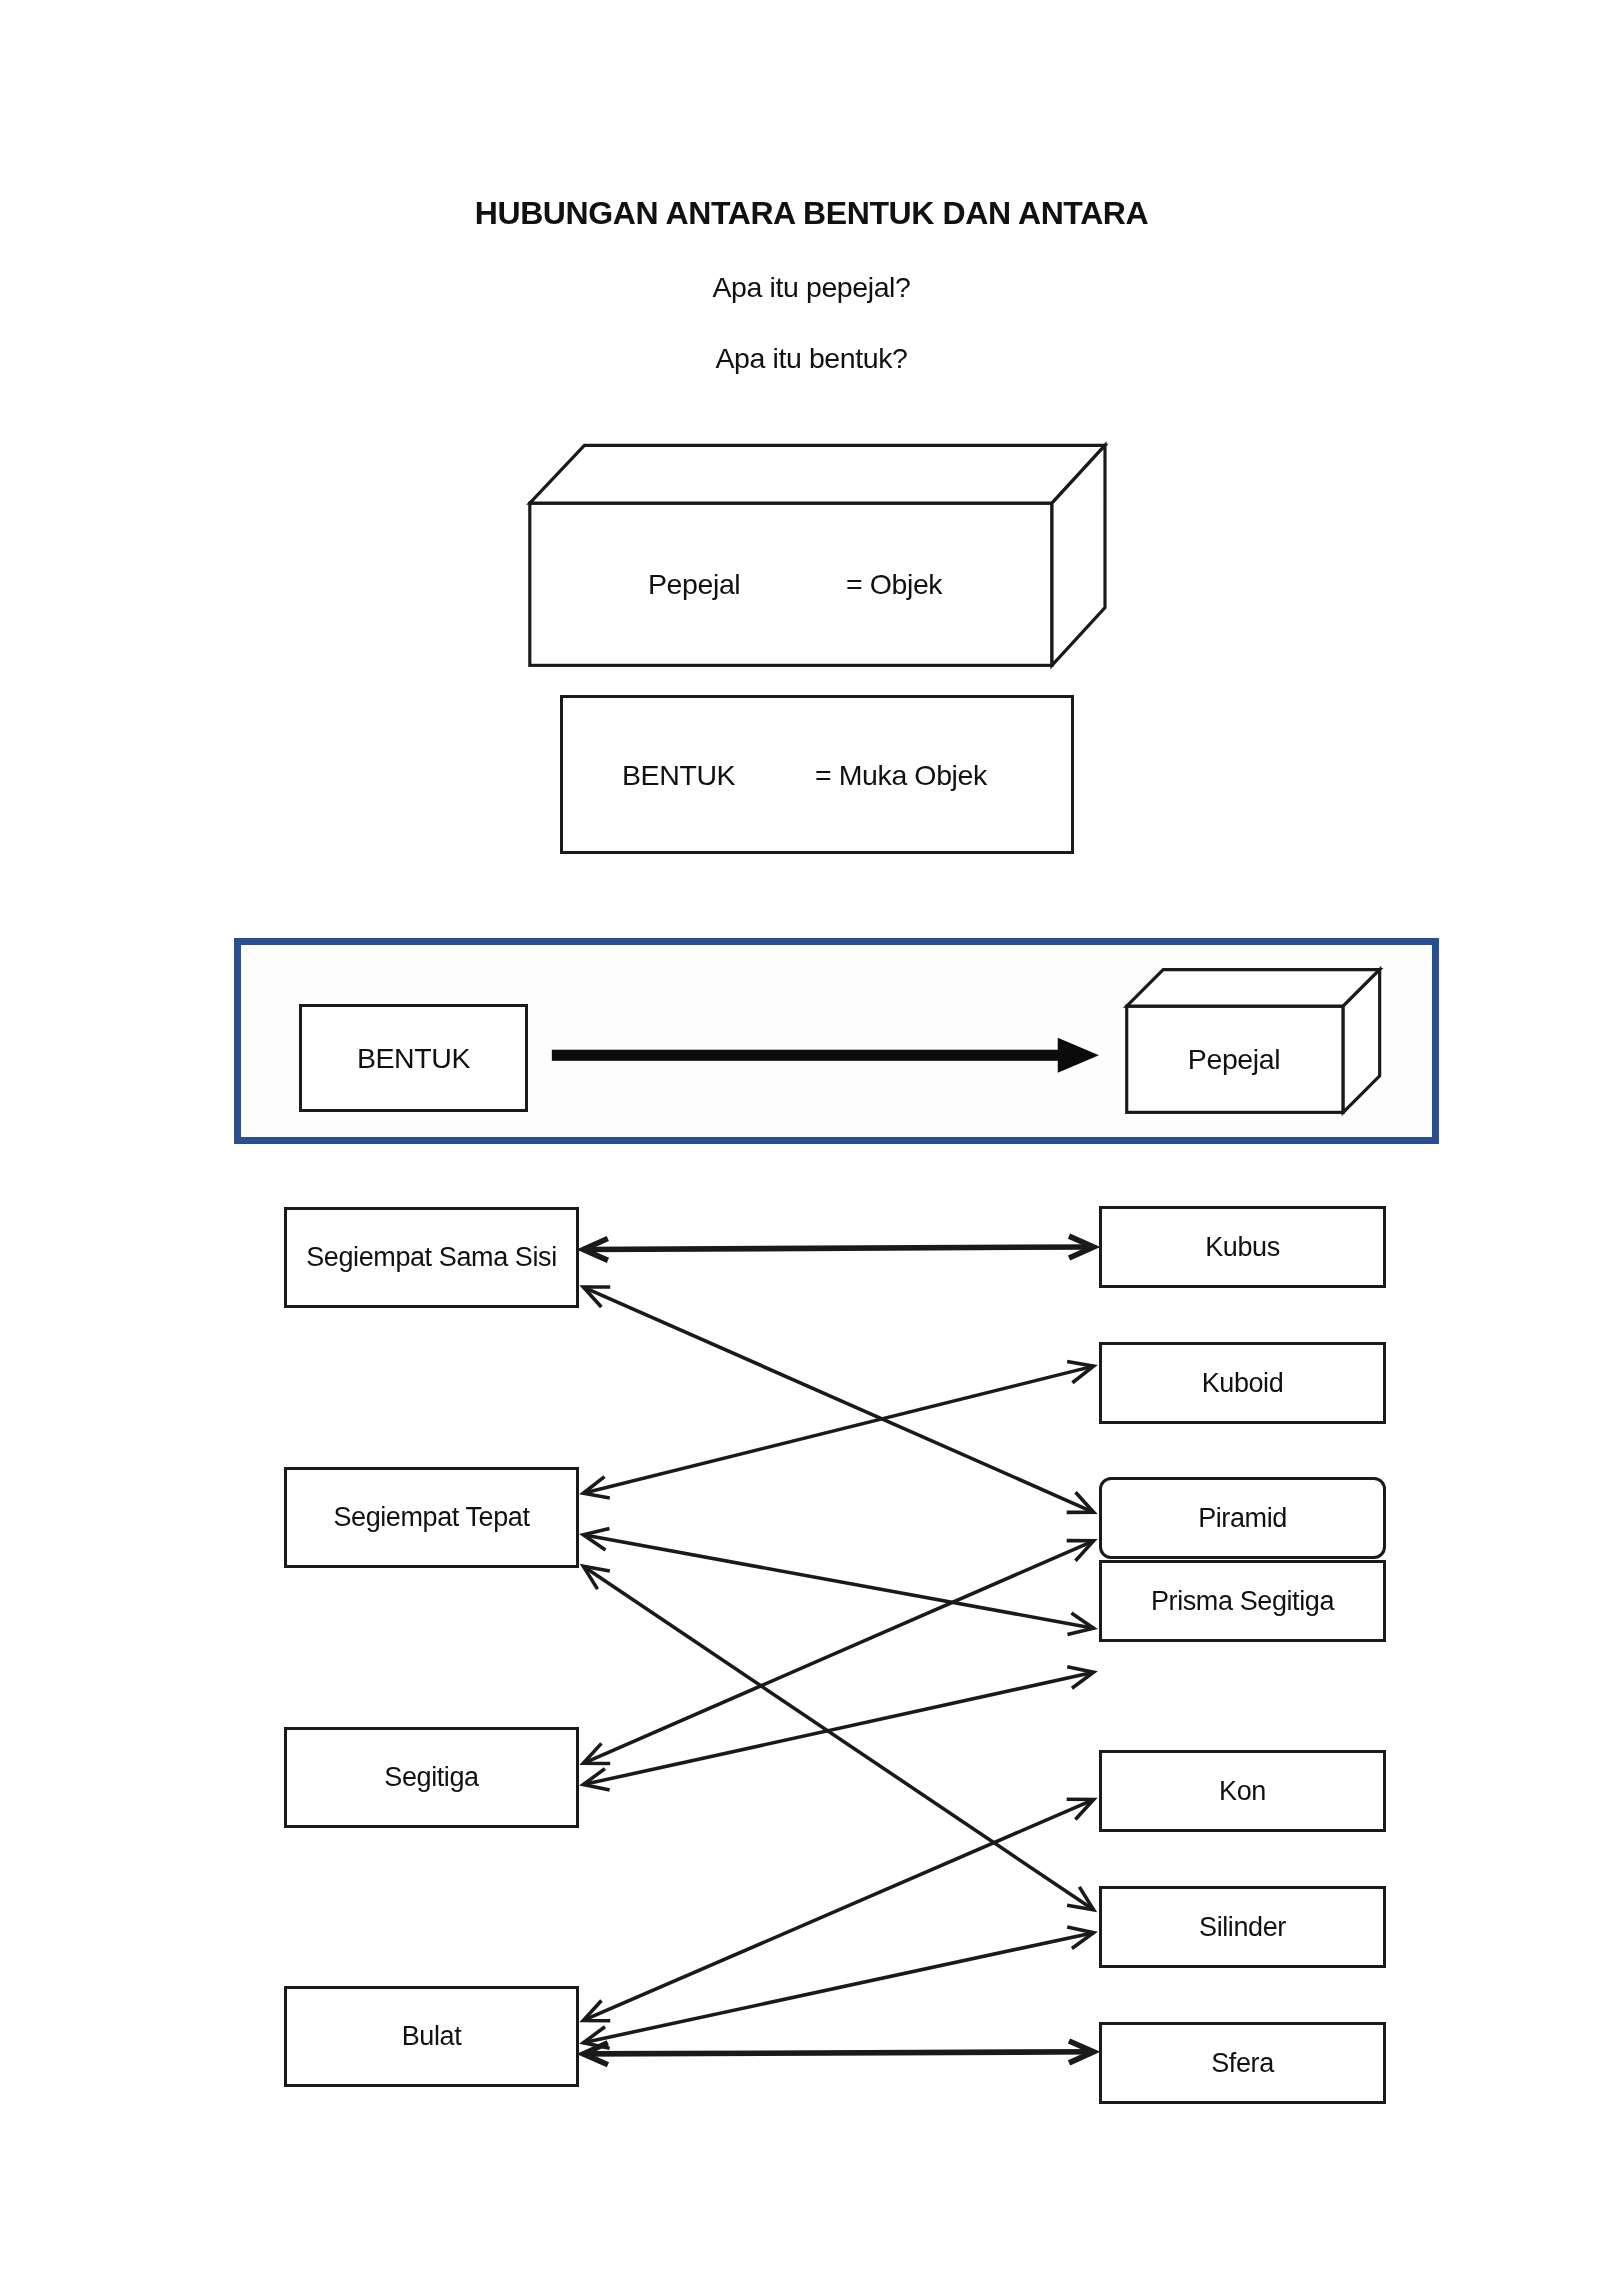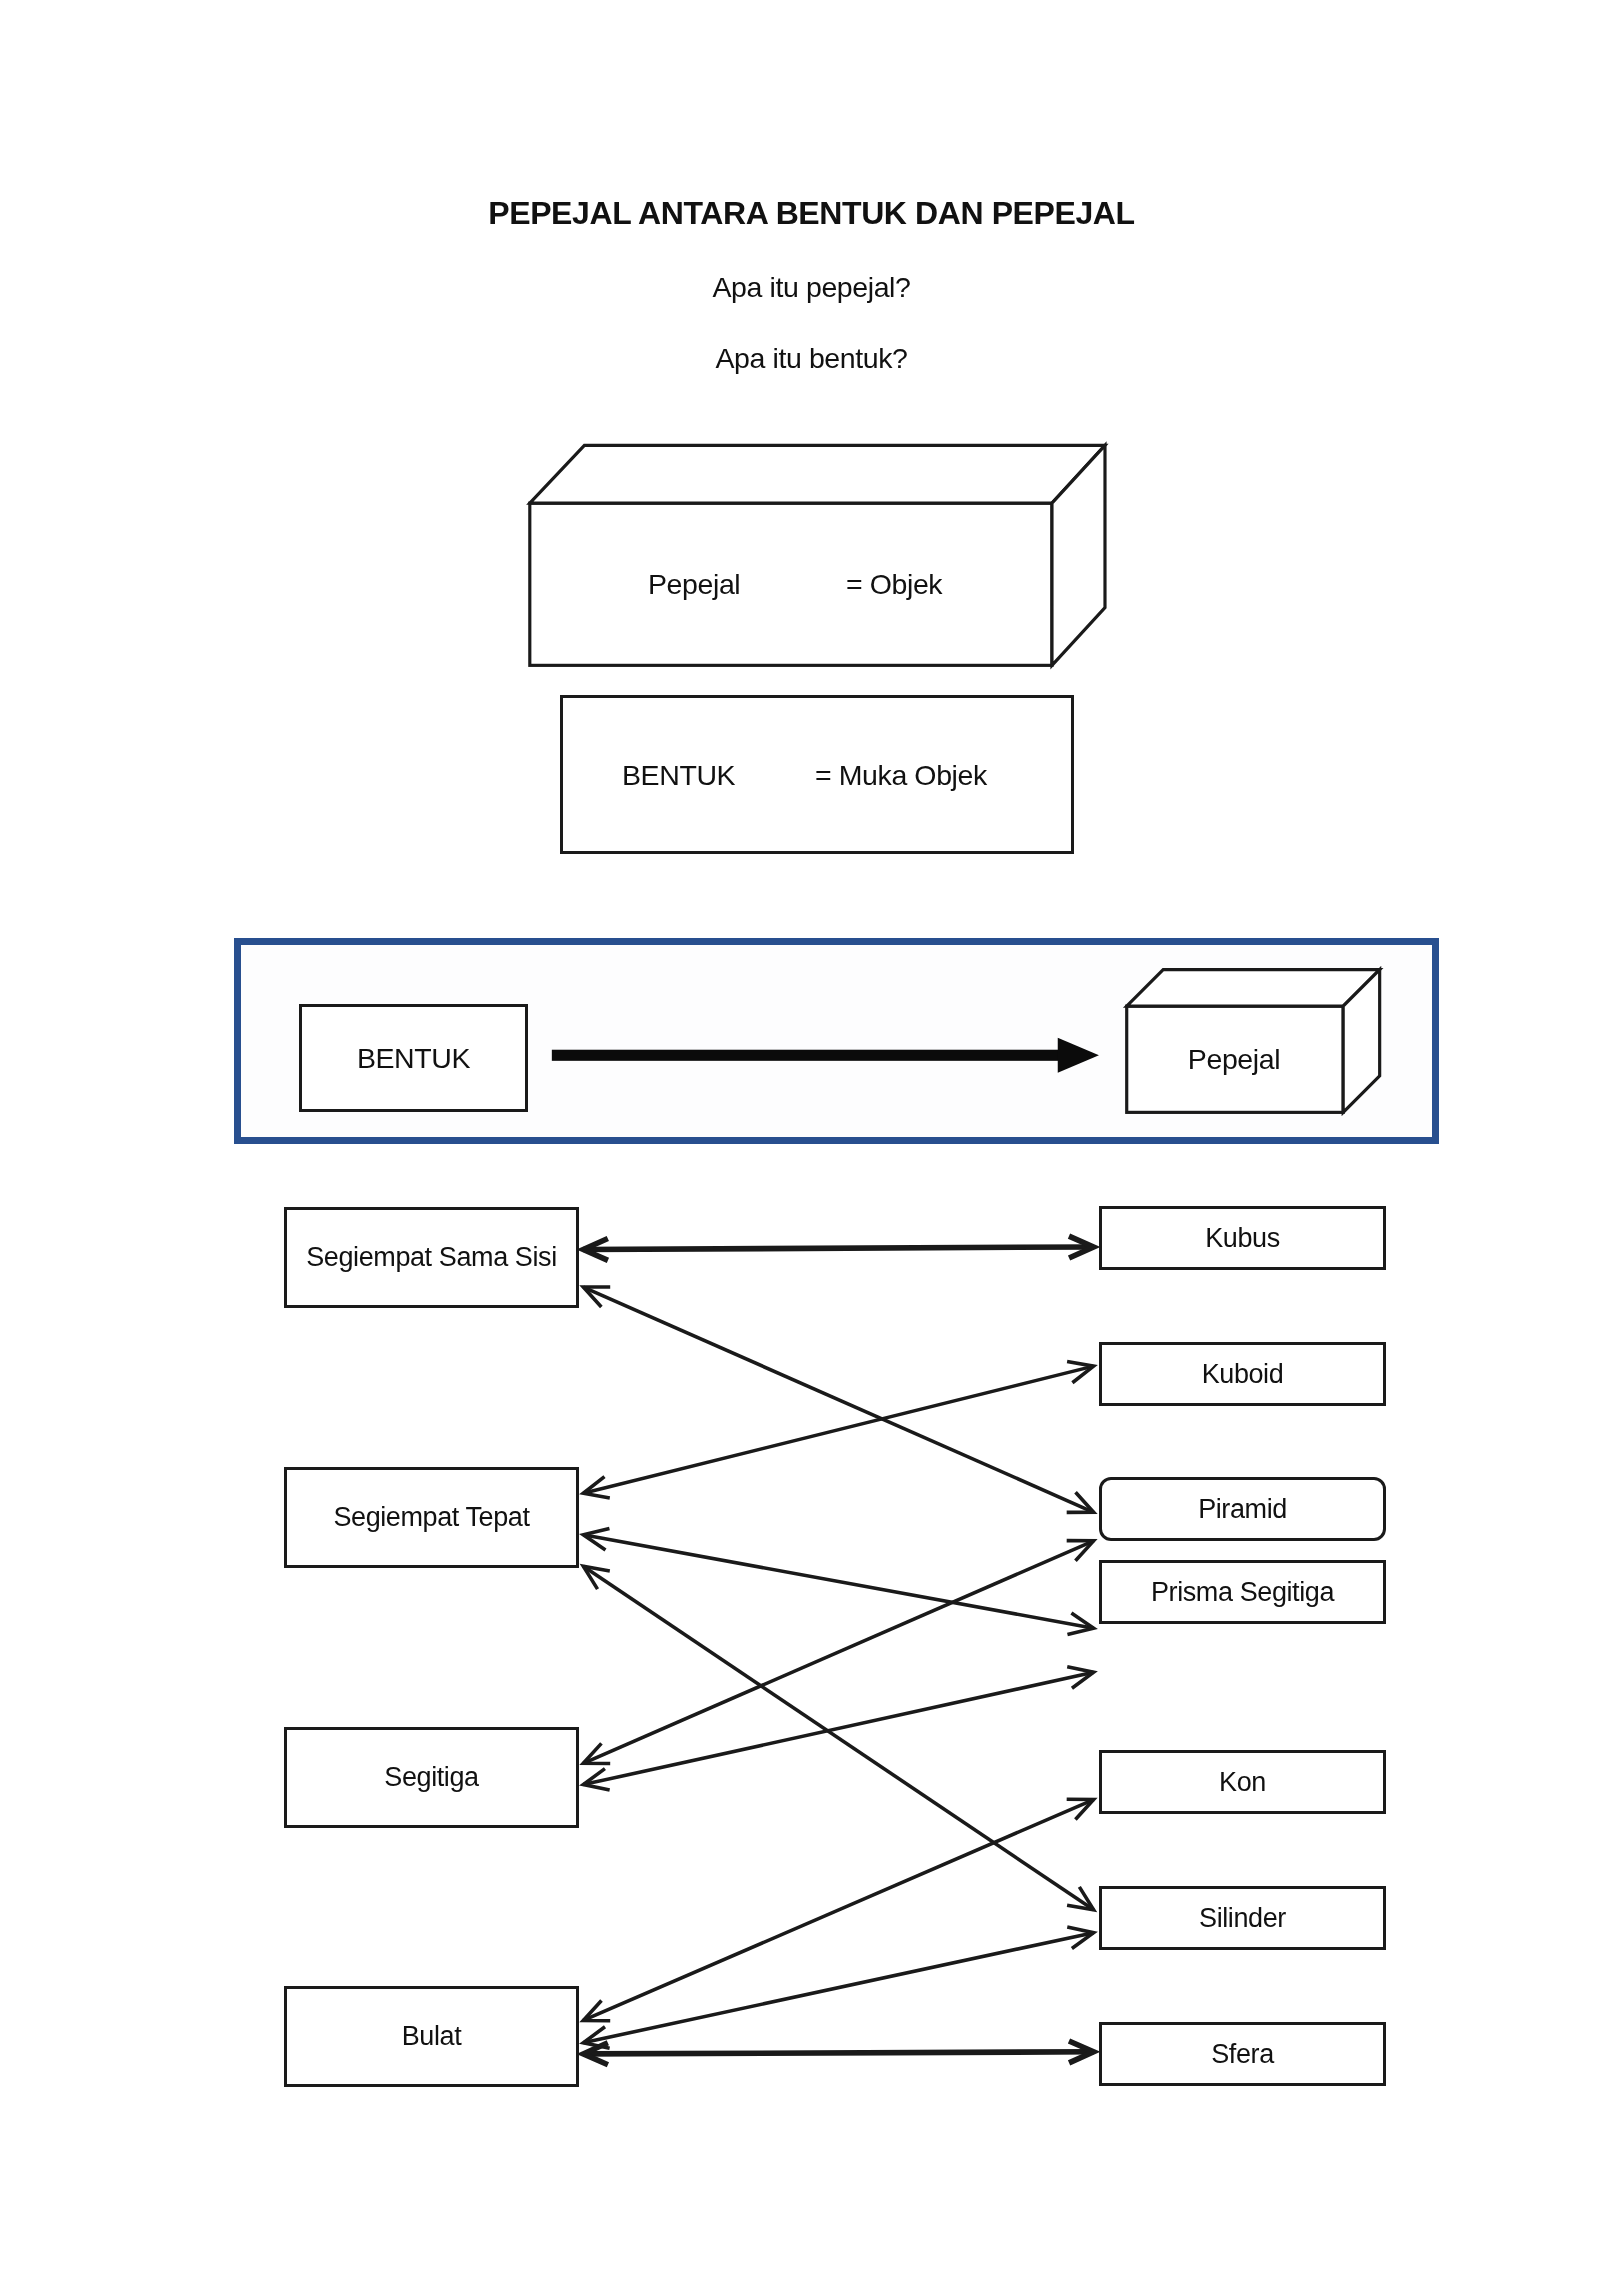--- a/index.html
+++ b/index.html
@@ -45,41 +45,41 @@
     position:absolute;left:885px;top:61px;width:216px;height:106px;
     display:flex;align-items:center;justify-content:center;font-size:28.5px;
   }
 
   
   .mbox{
     position:absolute;border:3.2px solid #1a1a1a;box-sizing:border-box;background:#fff;
     display:flex;align-items:center;justify-content:center;font-size:27px;text-align:center;
   }
   .lcol{left:284px;width:295px;height:101px;}
-  .rcol{left:1099px;width:287px;height:64px;}
+  .rcol{left:1099px;width:287px;height:82px;}
   .mb-sss{top:1207px;}
   .mb-st{top:1467px;}
   .mb-sgt{top:1727px;}
   .mb-bul{top:1986px;text-align:center;}
   .mb-kubus{top:1206px;}
   .mb-kuboid{top:1342px;}
   .mb-piramid{top:1477px;border-radius:12px;}
   .mb-prisma{top:1560px;}
   .mb-kon{top:1750px;}
   .mb-silinder{top:1886px;}
   .mb-sfera{top:2022px;}
 
   .conn-svg{position:absolute;left:0;top:0;pointer-events:none;}
 </style>
 </head>
 <body>
 
 <div class="page">
 
-  <div class="centered-line page-title">PEPEJAL ANTARA BENTUK DAN PEPEJAL</div>
+  <div class="centered-line page-title">HUBUNGAN ANTARA BENTUK DAN ANTARA</div>
   <div class="centered-line question q1">Apa itu pepejal?</div>
   <div class="centered-line question q2">Apa itu bentuk?</div>
 
   <svg class="cuboid1-svg" width="682" height="269" viewBox="0 0 860 340">
     <rect x="67" y="95" width="660" height="205" fill="#ffffff" stroke="#1a1a1a" stroke-width="4"></rect>
     <path d="M67 95 L136 22 L794 22 L727 95 Z" fill="#ffffff" stroke="#1a1a1a" stroke-width="4" stroke-linejoin="miter"></path>
     <path d="M727 95 L794 22 L794 227 L727 300 Z" fill="#ffffff" stroke="#1a1a1a" stroke-width="4" stroke-linejoin="miter"></path>
   </svg>
   <div class="cuboid1-labels">
     <span class="solid-term">Pepejal</span>

